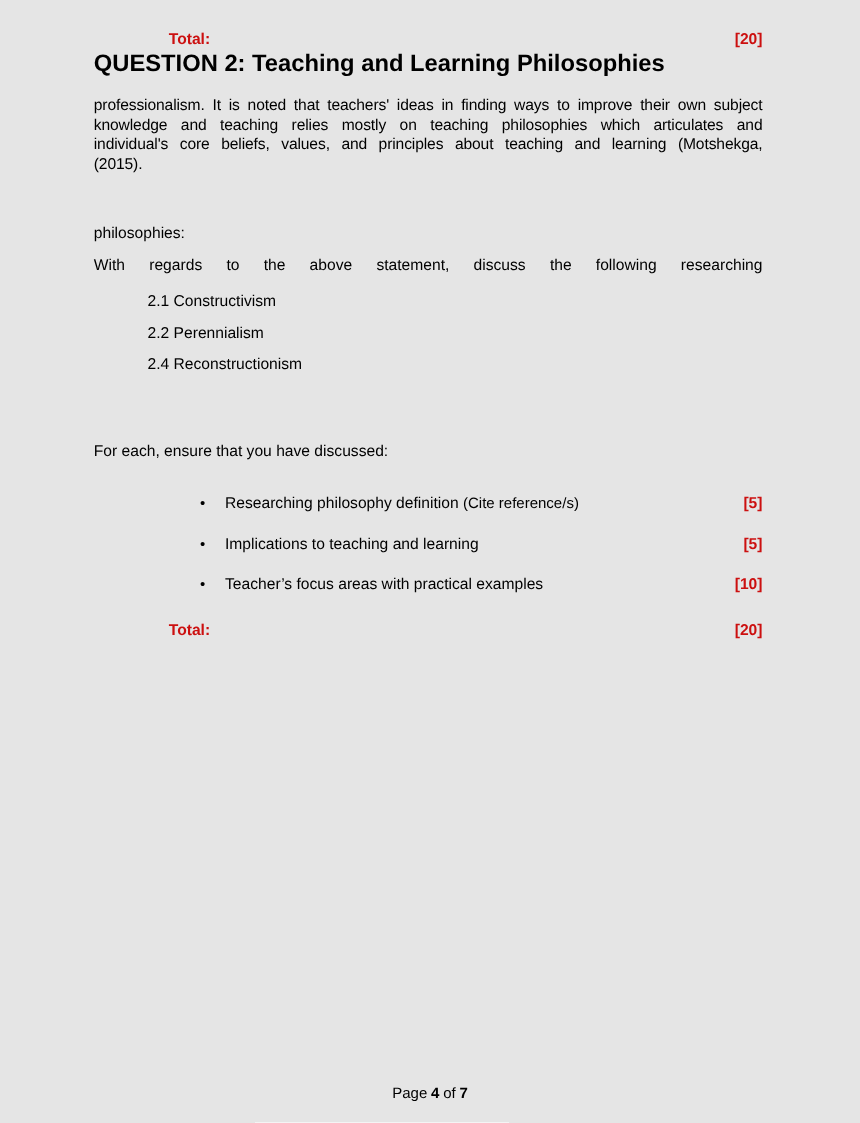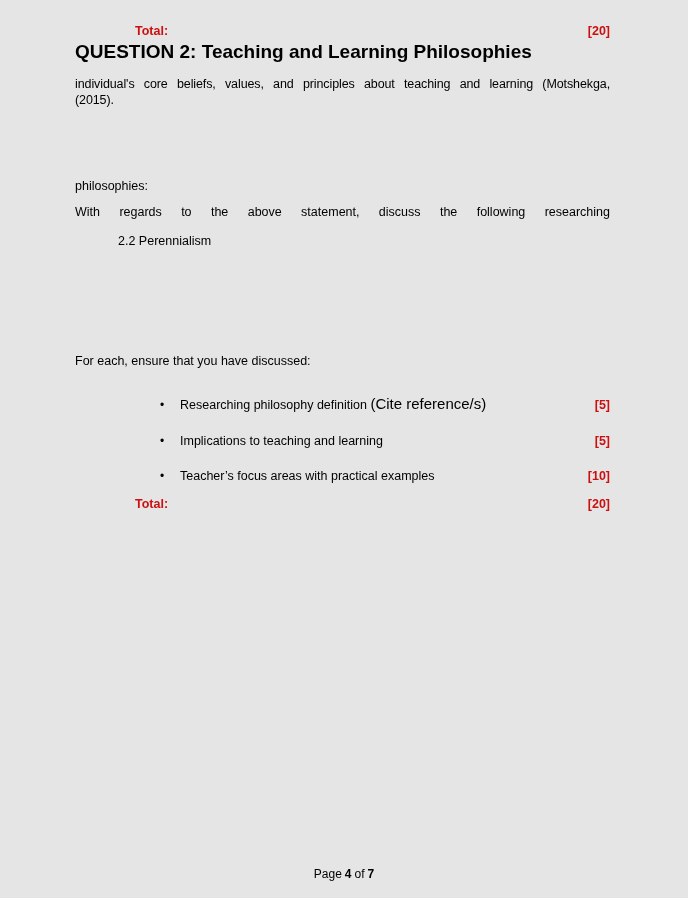--- a/index.html
+++ b/index.html
@@ -70,21 +70,21 @@
     display: flex;
     align-items: baseline;
     margin-bottom: 18.5px;
   }
   .criteria .bullet {
     margin-left: 85px;
     width: 20px;
     flex: 0 0 20px;
     font-size: 12px;
   }
-  .criteria .crit-note { font-size: 15px; }
+  .criteria .crit-note { font-size: 12px; }
   .footer {
     position: absolute;
     left: 0;
     width: 688px;
     top: 867px;
     text-align: center;
     font-size: 12px;
   }
   .footer .bold { font-weight: bold; }
   .footer span { padding: 0 1.5px; }
@@ -95,31 +95,35 @@
 <div class="page">
 
   <div class="block total-row" style="top:24px;">
     <span class="total-label">Total:</span>
     <span class="marks">[20]</span>
   </div>
 
   <div class="block heading" style="top:41px;">QUESTION 2: Teaching and Learning Philosophies</div>
 
   <div class="block intro" style="top:77px;">
+    <div class="jline">professionalism. It is noted that teachers' ideas in finding ways to improve their own subject</div>
+    <div class="jline">knowledge and teaching relies mostly on teaching philosophies which articulates and</div>
     <div class="jline">individual's core beliefs, values, and principles about teaching and learning (Motshekga,</div>
     <div class="jline last">(2015).</div>
   </div>
 
   <div class="block instruction" style="top:173px;">
     <div class="jline last">philosophies:</div>
     <div class="jline">With regards to the above statement, discuss the following researching</div>
   </div>
 
   <div class="block phil-list" style="top:229px;">
+    <div class="phil-item">2.1 Constructivism</div>
     <div class="phil-item">2.2 Perennialism</div>
+    <div class="phil-item">2.4 Reconstructionism</div>
   </div>
 
   <div class="block for-each" style="top:353px;">For each, ensure that you have discussed:</div>
 
   <div class="block criteria" style="top:395px;">
     <div class="crit-row">
       <span class="bullet">•</span>
       <span class="crit-text"><span>Researching philosophy definition </span><span class="crit-note">(Cite reference/s)</span></span>
       <span class="marks" style="margin-left:auto;">[5]</span>
     </div>

